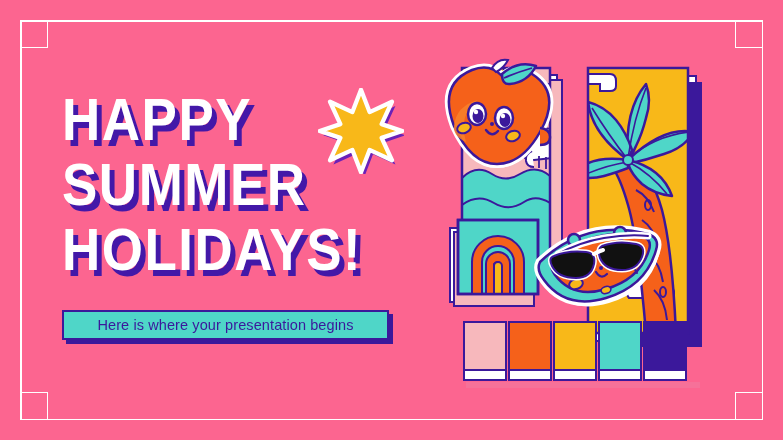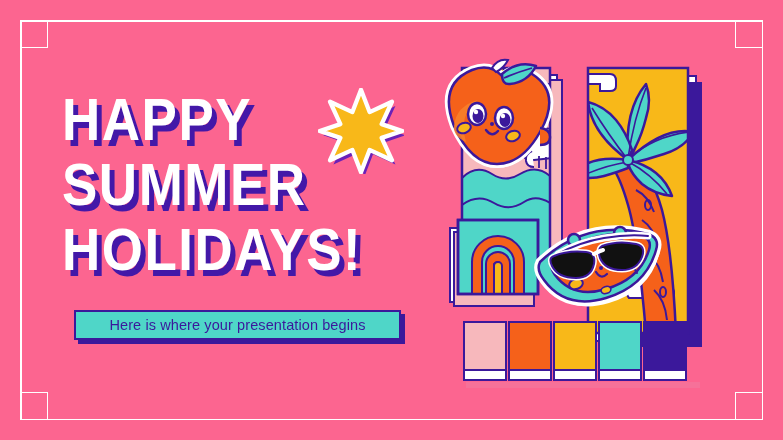--- a/index.html
+++ b/index.html
@@ -52,21 +52,21 @@
   .hl-2{margin-left:0;}
   .hl-3{margin-left:0;}
 
   
   #star{
     position:absolute;left:318px;top:88px;width:86px;height:86px;
   }
 
   
   #subtitle-box{
-    position:absolute;left:74px;top:310px;
+    position:absolute;left:62px;top:310px;
     height:30px;width:327px;
     background:#4fd6c8;
     border:2px solid #3b189b;
     box-shadow:4px 4px 0 #3b189b;
     display:flex;align-items:center;justify-content:center;
     box-sizing:border-box;
   }
   #subtitle-text{
     font-family:"Liberation Sans", sans-serif;
     font-size:14.5px;font-weight:normal;

